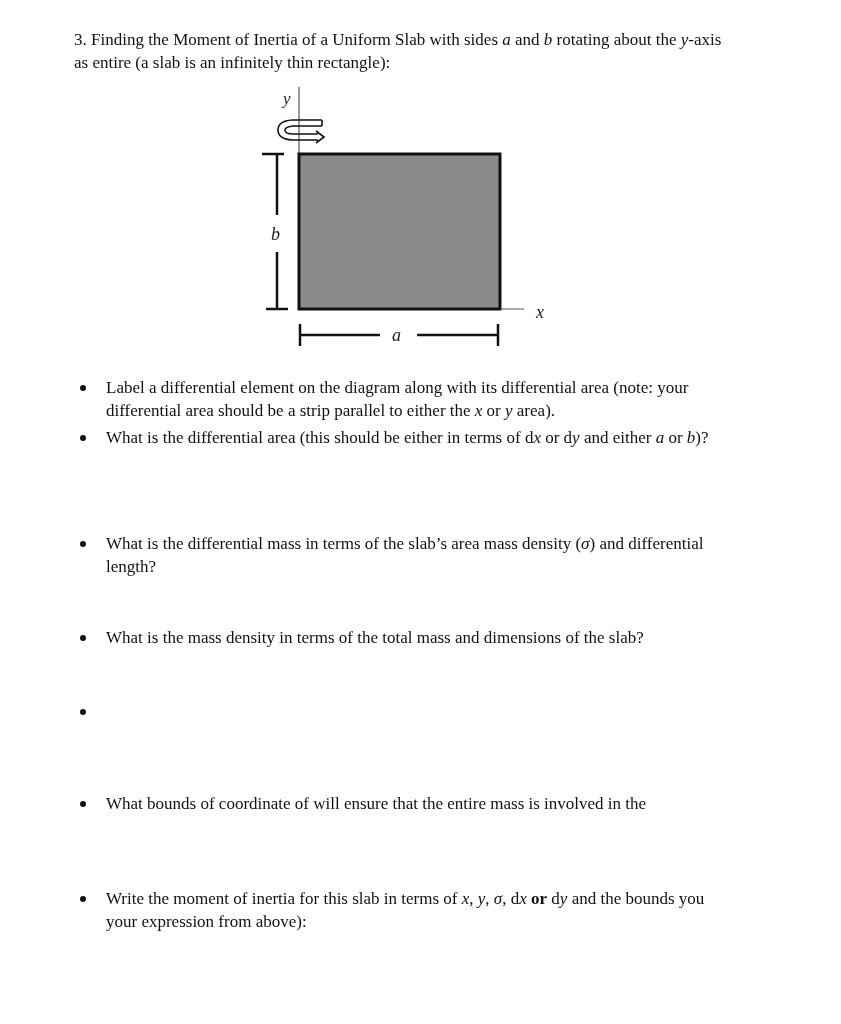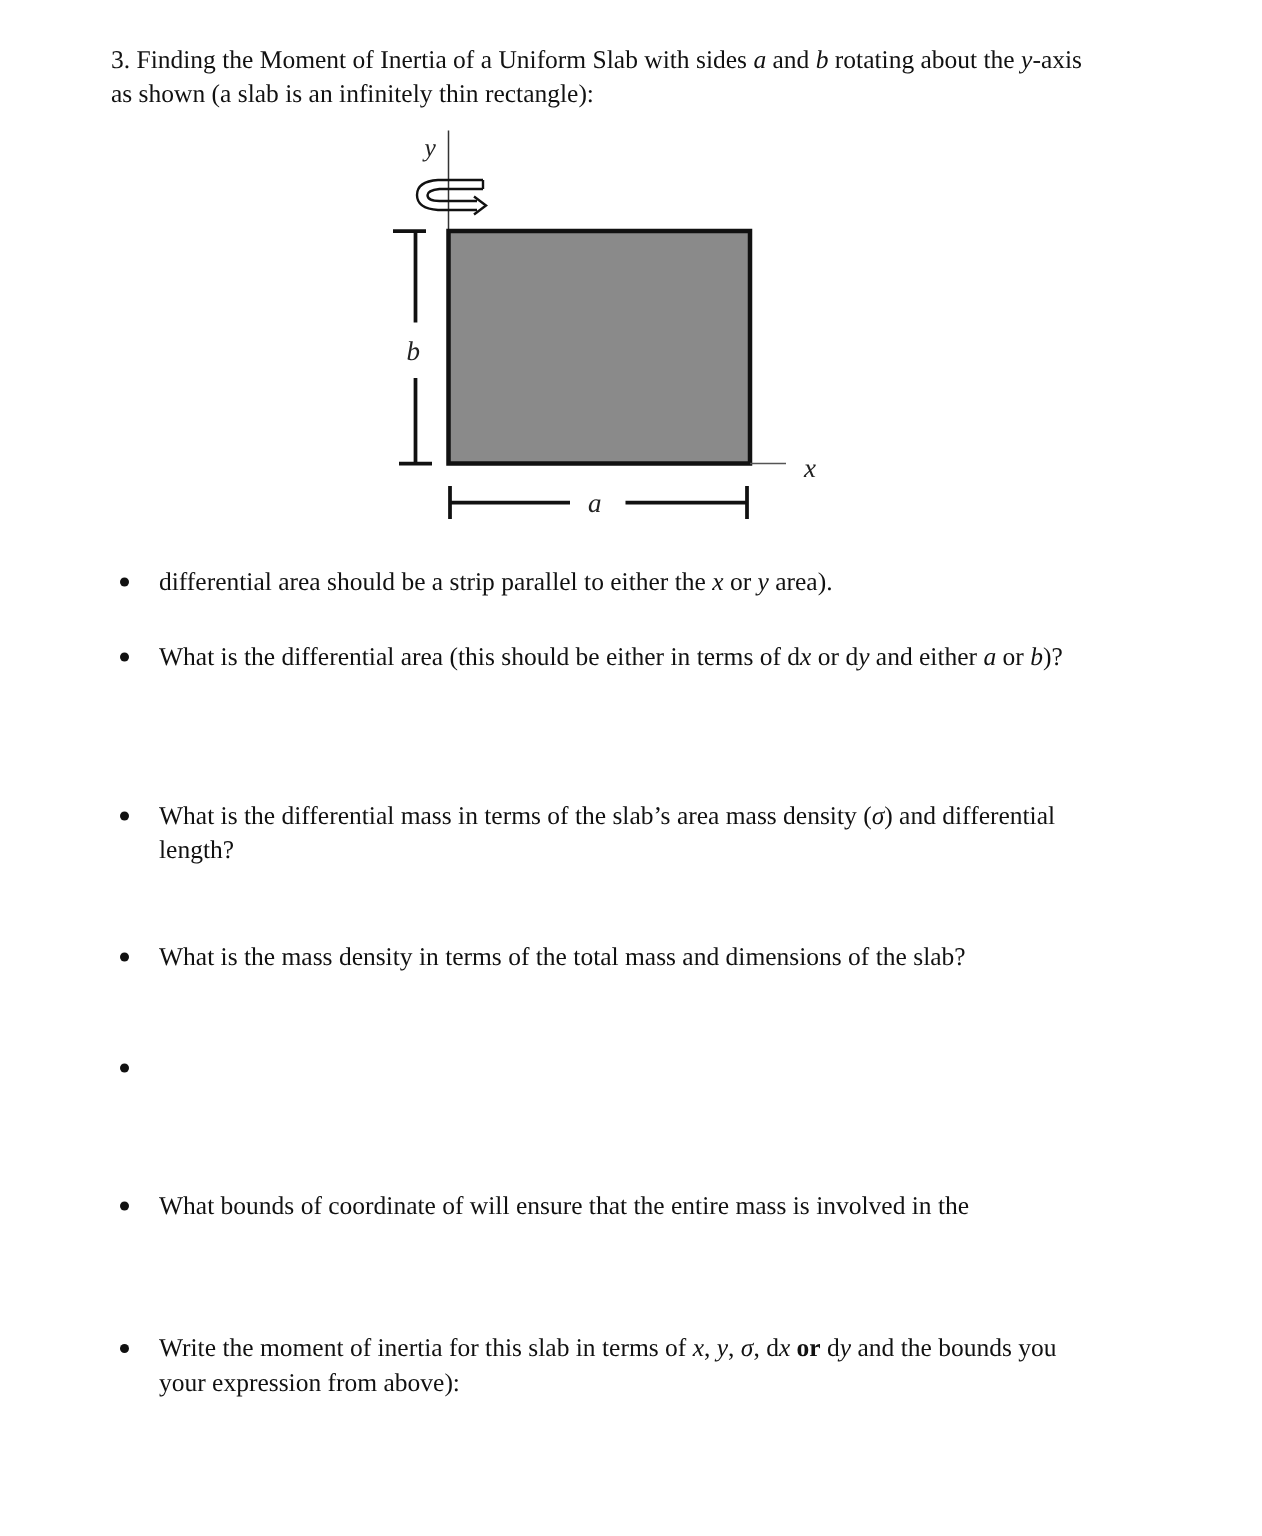--- a/index.html
+++ b/index.html
@@ -22,21 +22,21 @@
   }
   .bullet .text { position: absolute; left: 26px; width: 670px; }
   i.v { font-style: italic; }
   b.bold { font-weight: bold; }
 </style>
 </head>
 <body>
 
 <div class="title">
   <p id="title-line-1"><span>3. Finding the Moment of Inertia of a Uniform Slab with sides </span><i class="v">a</i><span> and </span><i class="v">b</i><span> rotating about the </span><i class="v">y</i><span>-axis</span></p>
-  <p>as shown (a slab is an infinitely thin rectangle):</p>
+  <p>as entire (a slab is an infinitely thin rectangle):</p>
 </div>
 
 <div class="diagram">
   <svg width="320" height="280" viewBox="250 80 320 280" xmlns="http://www.w3.org/2000/svg">
 
     <line x1="299" y1="87" x2="299" y2="309" stroke="#333" stroke-width="1"></line>
     <text id="ylab" x="283" y="104" font-family="Liberation Serif, serif" font-style="italic" font-size="17" fill="#222">y</text>
 
     <g fill="none" stroke="#111" stroke-width="1.6">
       <path d="M322 120 L292 120 Q278 121 278 130 Q278 139 292 140 L318 140"></path>
@@ -64,20 +64,21 @@
       <line x1="417" y1="335" x2="498" y2="335"></line>
       <line x1="498" y1="324" x2="498" y2="346"></line>
     </g>
     <text id="alab" x="392" y="341" font-family="Liberation Serif, serif" font-style="italic" font-size="18" fill="#222">a</text>
   </svg>
 </div>
 
 <div class="bullet" style="top:376px;">
   <span class="dot"></span>
   <div class="text">
+      <div><span>Label a differential element on the diagram along with its differential area (note: your</span></div>
       <div><span>differential area should be a strip parallel to either the </span><i class="v">x</i><span> or </span><i class="v">y</i><span> area).</span></div>
     </div>
 </div>
 <div class="bullet" style="top:426px;">
   <span class="dot"></span>
   <div class="text">
       <div><span>What is the differential area (this should be either in terms of d</span><i class="v">x</i><span> or d</span><i class="v">y</i><span> and either </span><i class="v">a</i><span> or </span><i class="v">b</i><span>)?</span></div>
     </div>
 </div>
 <div class="bullet" style="top:532px;">

